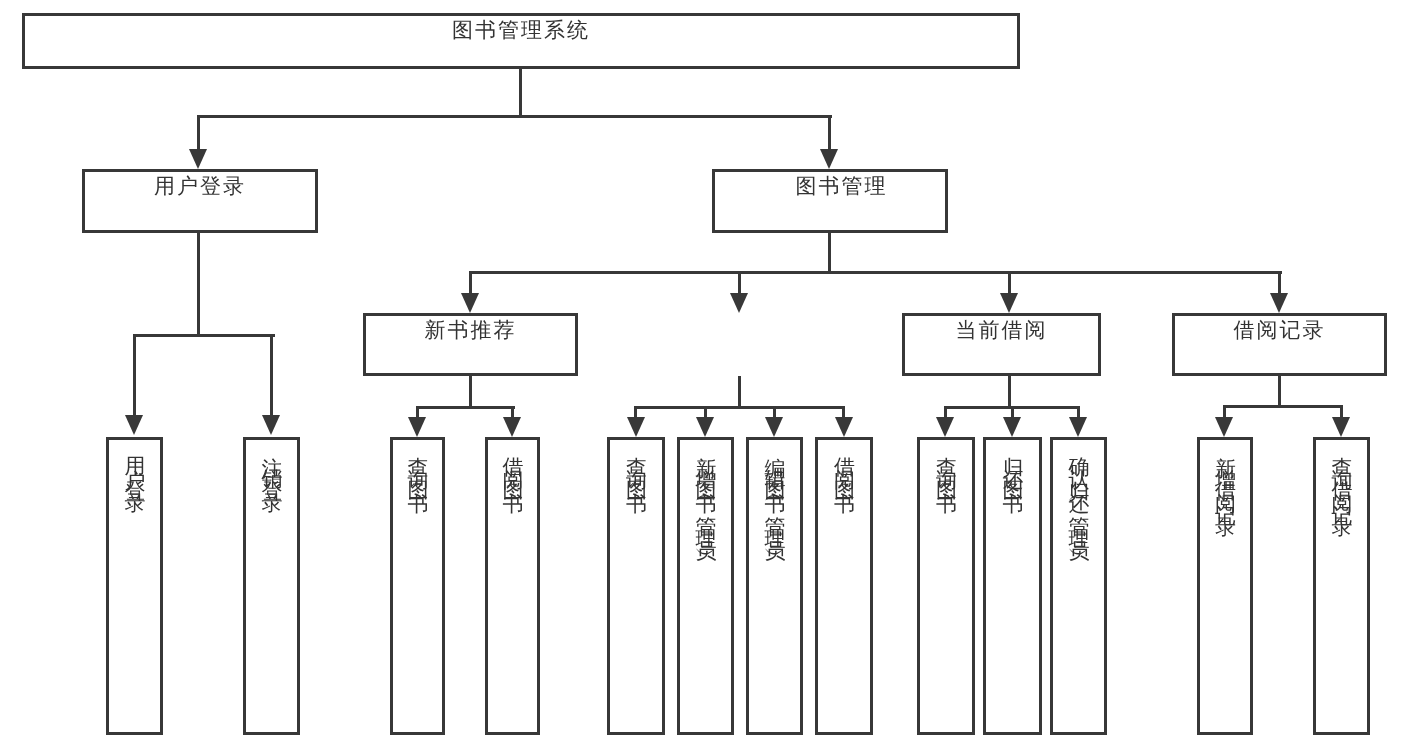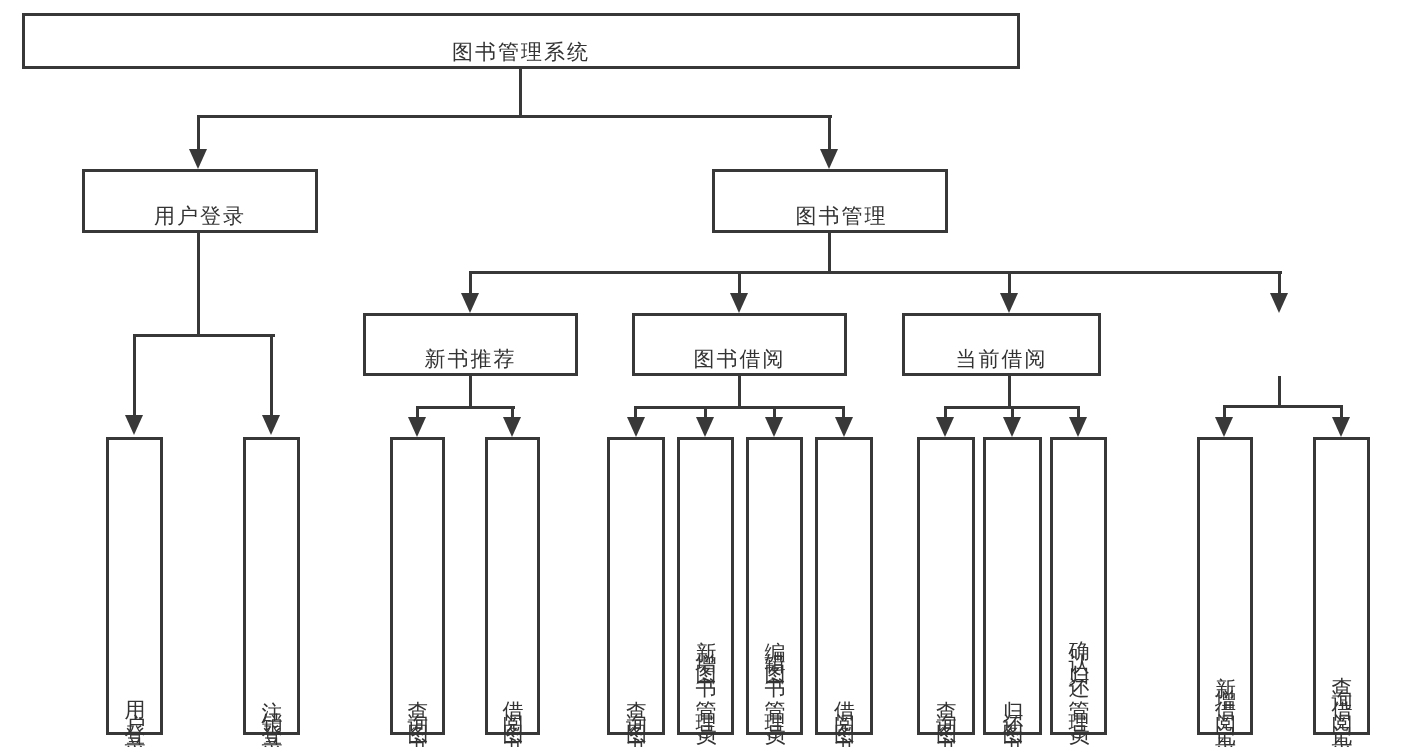--- a/index.html
+++ b/index.html
@@ -11,21 +11,21 @@
     font-family: "DejaVu Sans", sans-serif;
     color: #333333;
     overflow: hidden;
   }
   .node {
     position: absolute;
     box-sizing: border-box;
     border: 3px solid #383838;
     background: #ffffff;
     display: flex;
-    align-items: flex-end;
+    align-items: flex-start;
     justify-content: center;
     font-size: 21px;
     letter-spacing: 2px;
     color: #333333;
   }
   .vnode span {
     writing-mode: vertical-lr;
     text-orientation: mixed;
     letter-spacing: 12px;
     line-height: 1;
@@ -124,25 +124,25 @@
   <div class="node" style="left:82px; top:169px; width:236px; height:64px;">
     <span>用户登录</span>
   </div>
   <div class="node" style="left:712px; top:169px; width:236px; height:64px;padding-left:23px;">
     <span>图书管理</span>
   </div>
 
   <div class="node" style="left:363px; top:313px; width:215px; height:63px;">
     <span>新书推荐</span>
   </div>
-  <div class="node" style="left:632px; top:313px; width:215px; height:63px;">
-    <span>图书借阅</span>
-  </div>
   <div class="node" style="left:902px; top:313px; width:199px; height:63px;">
     <span>当前借阅</span>
+  </div>
+  <div class="node" style="left:1172px; top:313px; width:215px; height:63px;">
+    <span>借阅记录</span>
   </div>
 
   <div class="node vnode" style="left:106px; top:437px; width:57px; height:298px;">
     <span>用户登录</span>
   </div>
   <div class="node vnode" style="left:243px; top:437px; width:57px; height:298px;">
     <span>注销登录</span>
   </div>
 
   <div class="node vnode" style="left:390px; top:437px; width:55px; height:298px;">

